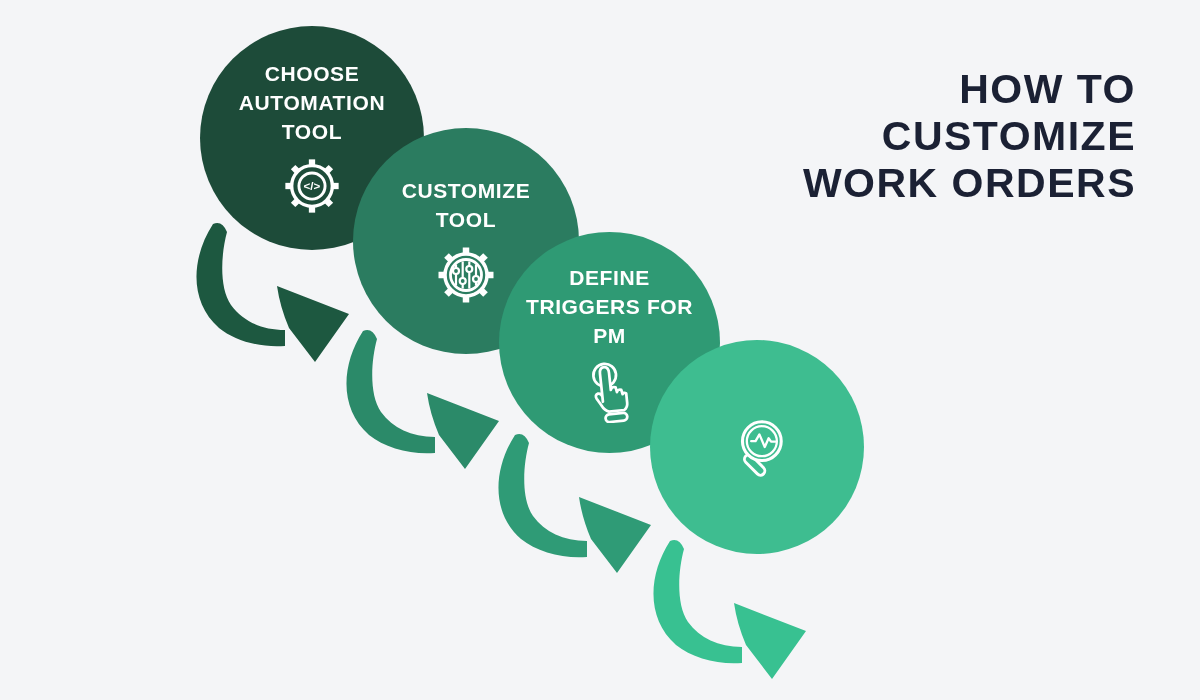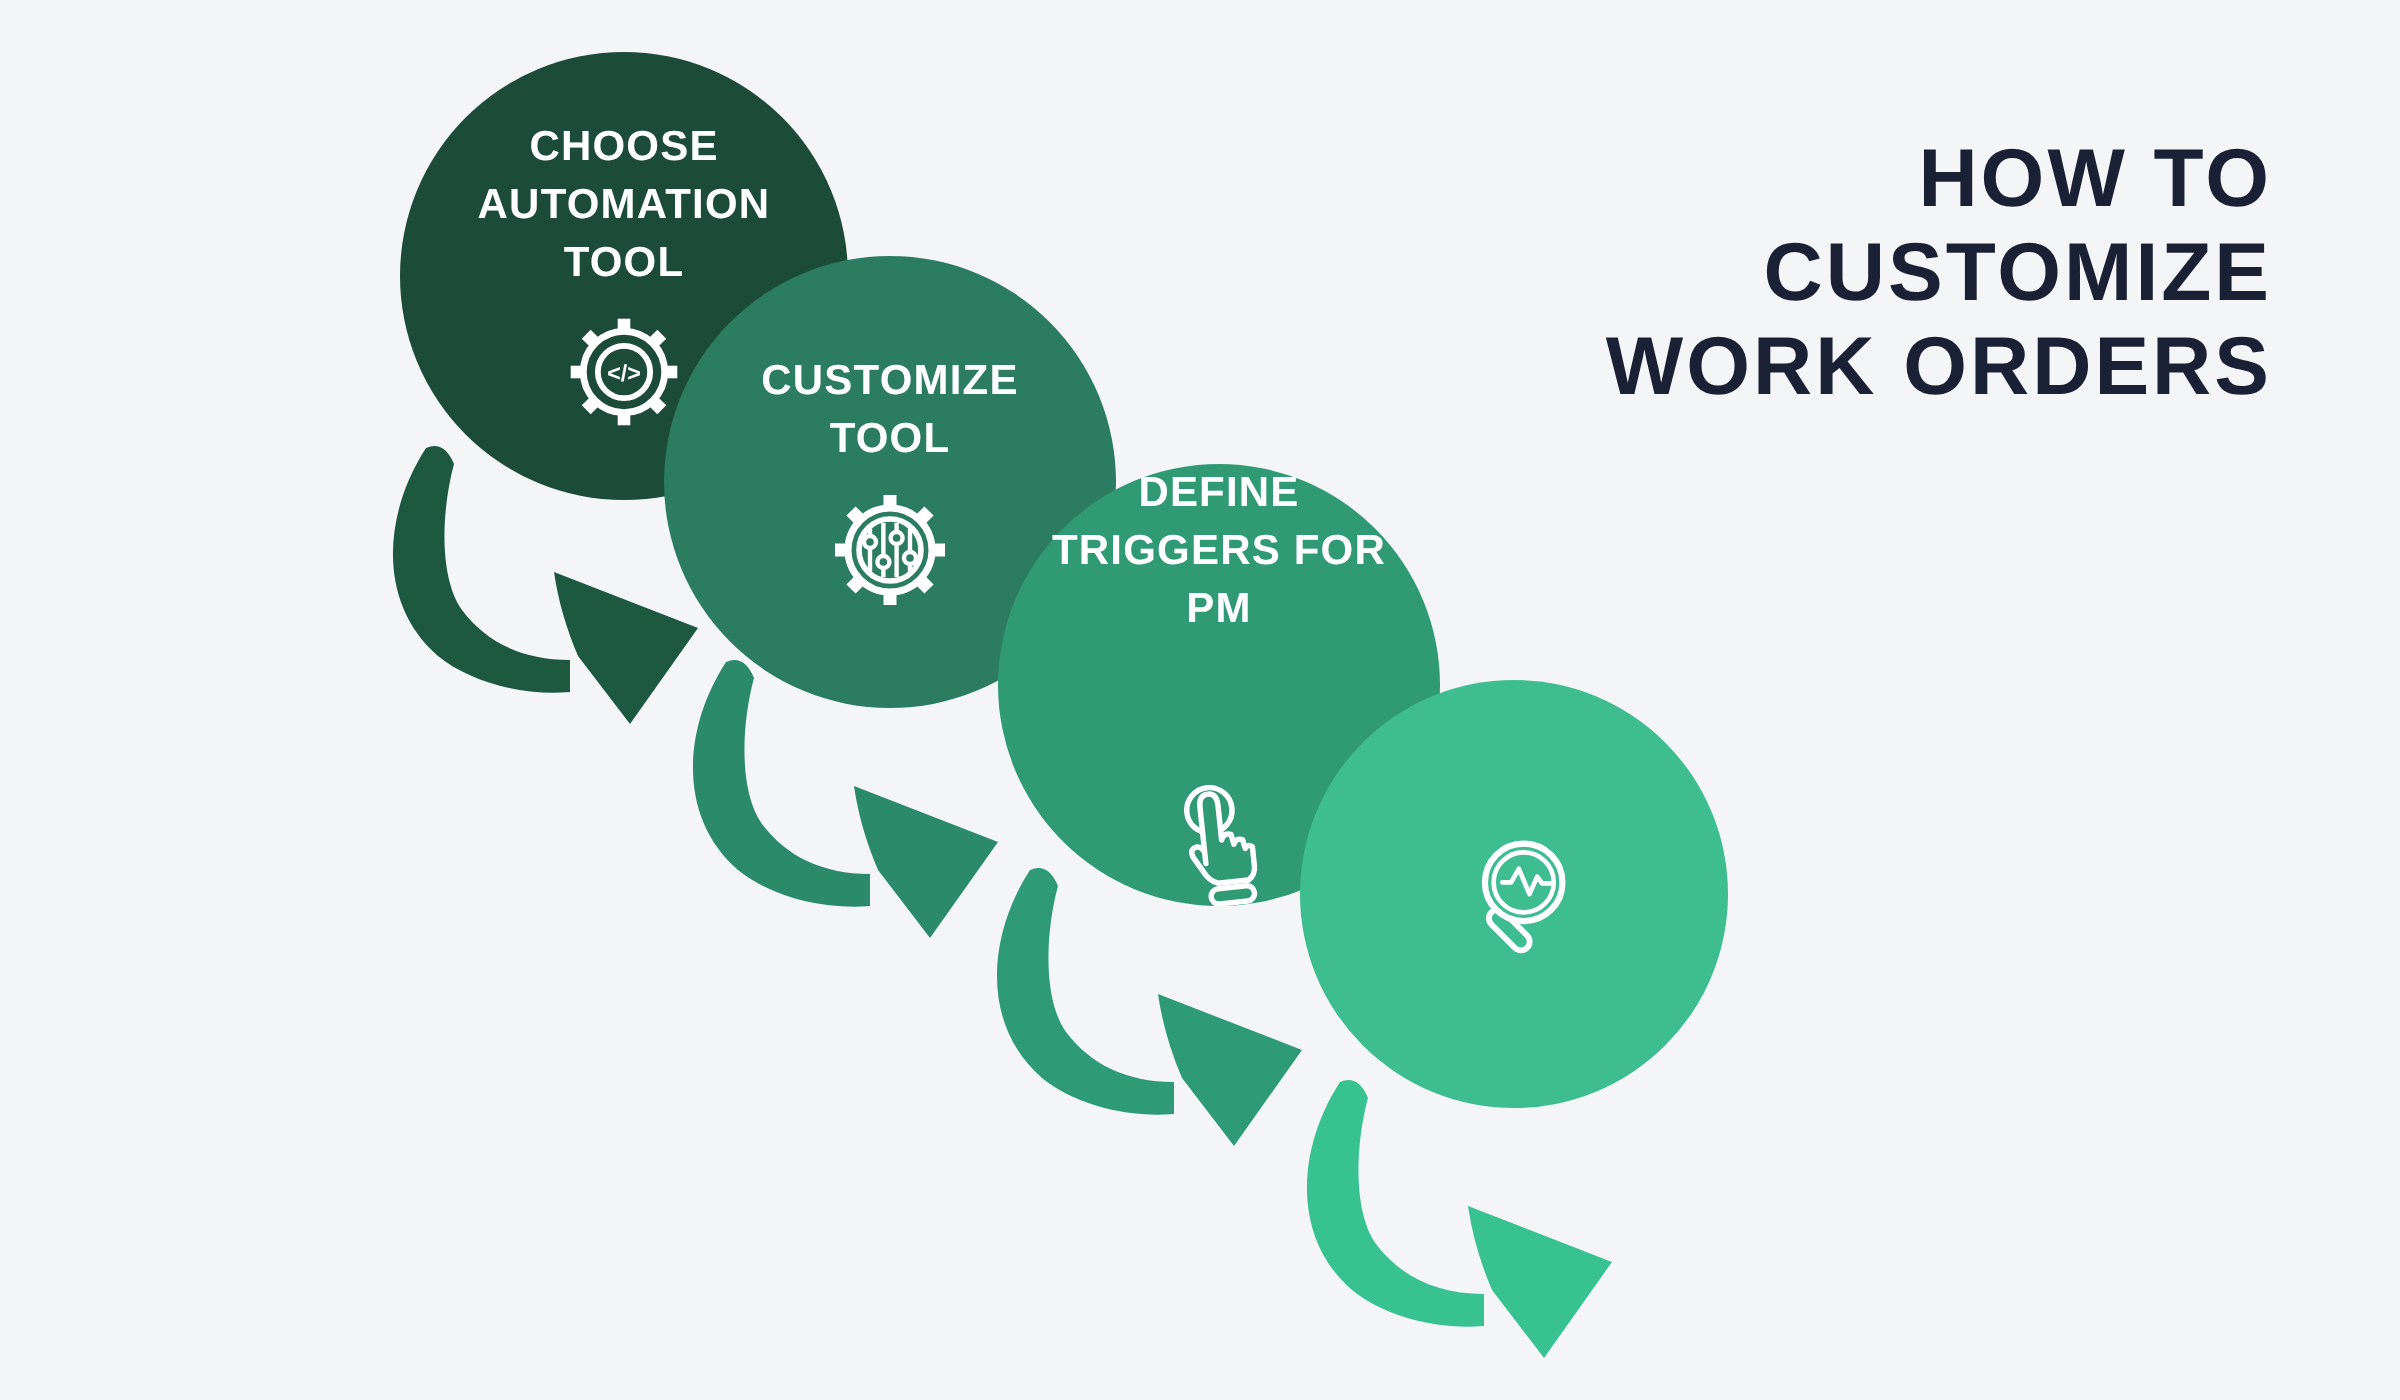--- a/index.html
+++ b/index.html
@@ -28,22 +28,22 @@
     position:absolute;
     border-radius:50%;
     background:var(--c,#2f9a74);
     display:flex;
     flex-direction:column;
     align-items:center;
     justify-content:center;
     gap:9px;
   }
   .c1{left:200px;top:26px;width:224px;height:224px;}
-  .c2{left:332px;top:128px;width:226px;height:226px;}
-  .c3{left:499px;top:232px;width:221px;height:221px;justify-content:space-between;}
+  .c2{left:353px;top:128px;width:226px;height:226px;}
+  .c3{left:499px;top:232px;width:221px;height:221px;}
   .c4{left:650px;top:340px;width:214px;height:214px;}
   .c5{left:800px;top:447px;width:208px;height:208px;}
 
   .label{
     color:#ffffff;
     font-weight:700;
     font-size:21px;
     line-height:29px;
     letter-spacing:0.6px;
     text-align:center;

